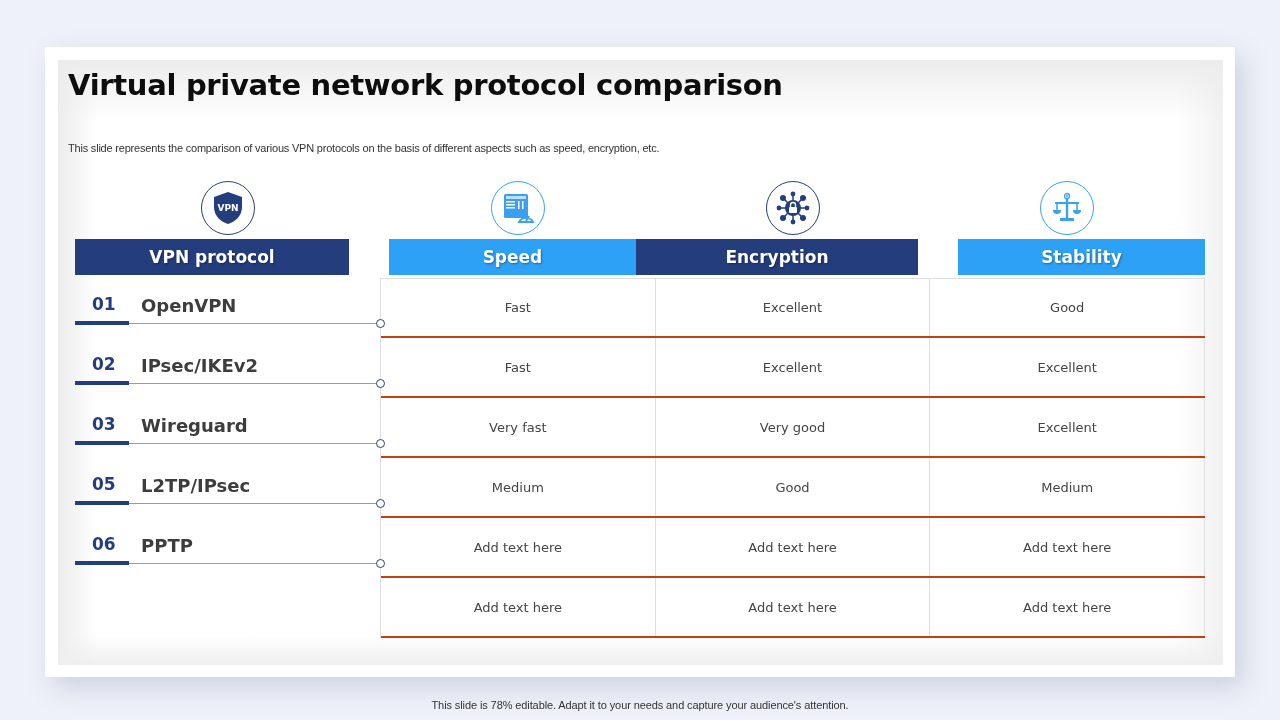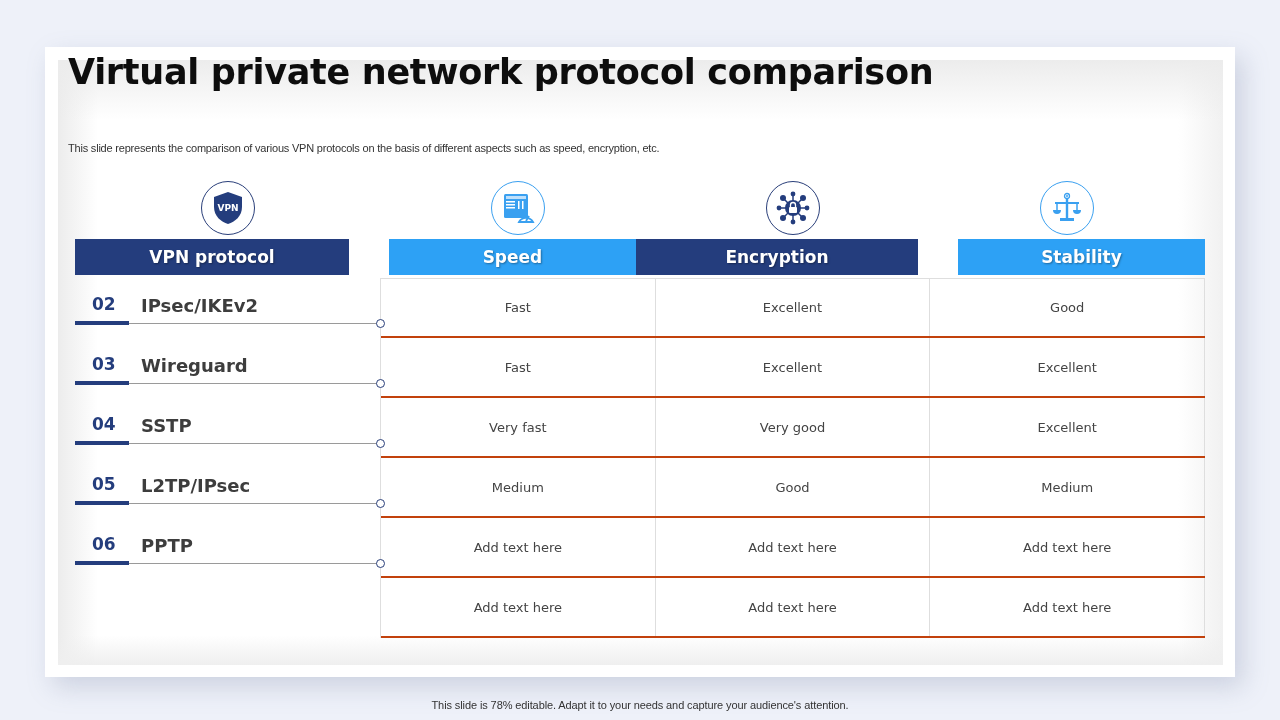--- a/index.html
+++ b/index.html
@@ -20,23 +20,23 @@
   }
   .slide::before {
     content: ""; position: absolute; left: 0; top: 0; right: 0; height: 60px;
     background: linear-gradient(180deg, #ececec 0%, rgba(255,255,255,0) 100%);
   }
   .slide::after {
     content: ""; position: absolute; left: 0; bottom: 0; right: 0; height: 30px;
     background: linear-gradient(0deg, #efefef 0%, rgba(255,255,255,0) 100%);
   }
   .title {
-    position: absolute; left: 68px; top: 52px;
+    position: absolute; left: 68px; top: 68px;
     font-family: "DejaVu Sans", sans-serif; font-weight: bold;
-    font-size: 35px; color: #0d0d0d; letter-spacing: -0.3px; z-index: 2;
+    font-size: 29px; color: #0d0d0d; letter-spacing: -0.3px; z-index: 2;
   }
   .subtitle {
     position: absolute; left: 68px; top: 142px;
     font-size: 11px; color: #333; letter-spacing: -0.2px; z-index: 2;
   }
   .icon-circle {
     position: absolute; top: 181px; width: 54px; height: 54px; border-radius: 50%;
     background: #fff; display: flex; align-items: center; justify-content: center; z-index: 2;
   }
   .icon-circle.dark { border: 1.5px solid #2a3f7a; }
@@ -154,36 +154,36 @@
 
 <div class="header-row">
   <div class="hcell dark" style="width:305px;">VPN protocol</div>
   <div class="hcell light" style="width:275px;">Speed</div>
   <div class="hcell dark" style="width:314px;">Encryption</div>
   <div class="hcell light" style="width:275px;">Stability</div>
 </div>
 
 <div class="plist">
   <div class="pitem">
+    <span class="pnum">01</span>
+    <span class="pname">OpenVPN</span>
+    <div class="pbar"></div>
+    <div class="pline"></div>
+    <div class="pdot"></div>
+  </div>
+  <div class="pitem">
     <span class="pnum">02</span>
     <span class="pname">IPsec/IKEv2</span>
     <div class="pbar"></div>
     <div class="pline"></div>
     <div class="pdot"></div>
   </div>
   <div class="pitem">
     <span class="pnum">03</span>
     <span class="pname">Wireguard</span>
-    <div class="pbar"></div>
-    <div class="pline"></div>
-    <div class="pdot"></div>
-  </div>
-  <div class="pitem">
-    <span class="pnum">04</span>
-    <span class="pname">SSTP</span>
     <div class="pbar"></div>
     <div class="pline"></div>
     <div class="pdot"></div>
   </div>
   <div class="pitem">
     <span class="pnum">05</span>
     <span class="pname">L2TP/IPsec</span>
     <div class="pbar"></div>
     <div class="pline"></div>
     <div class="pdot"></div>

